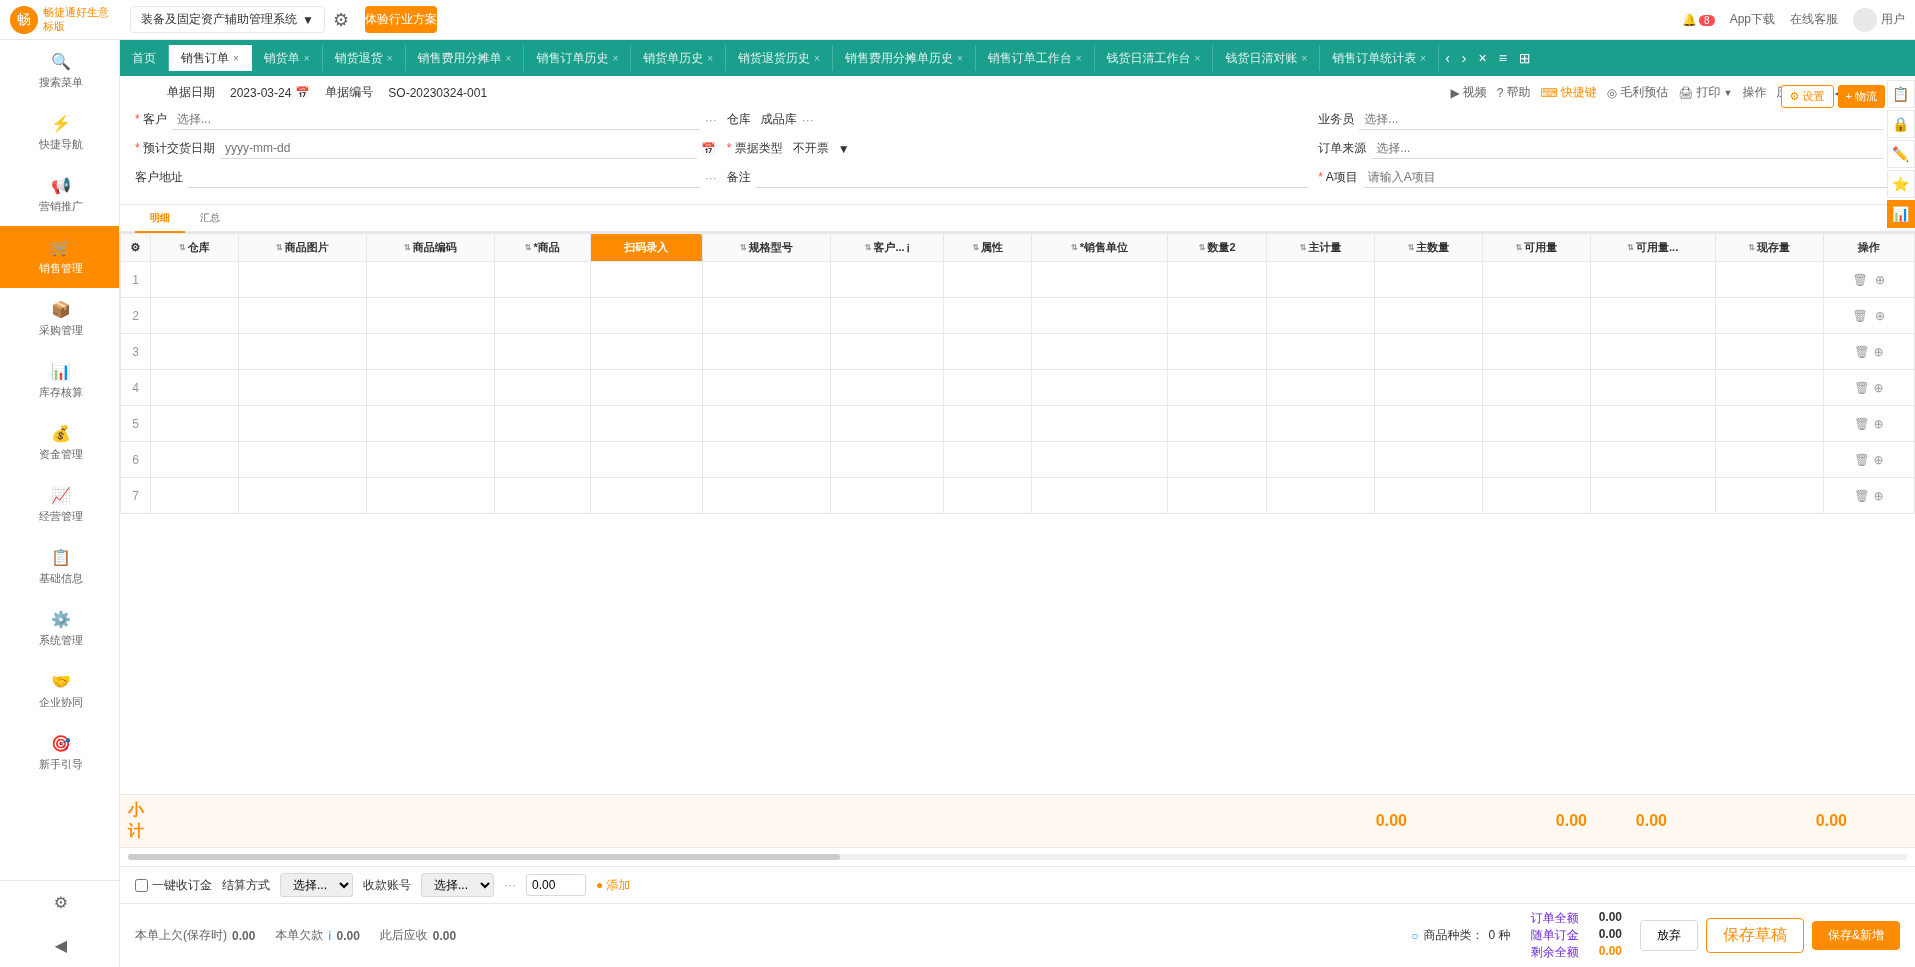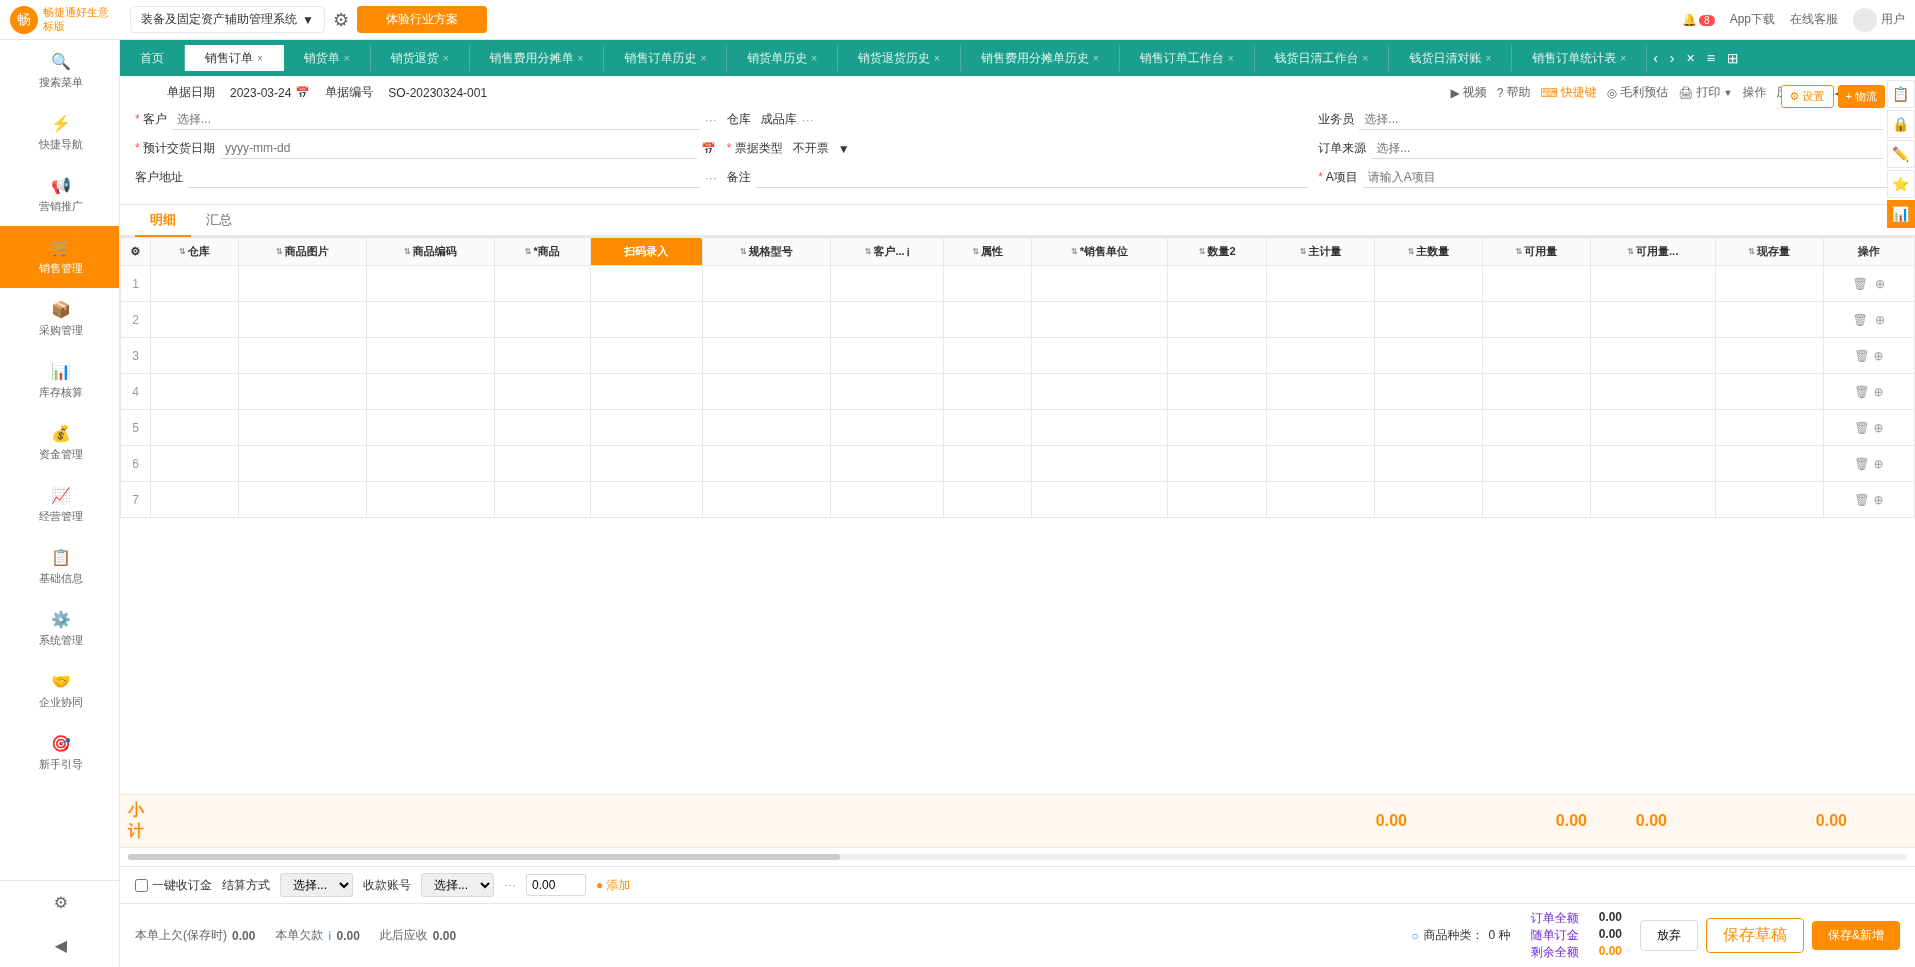--- a/index.html
+++ b/index.html
@@ -46,24 +46,24 @@
       border-radius: 4px;
       padding: 4px 10px;
       font-size: 12px;
       cursor: pointer;
     }
     .industry-btn {
       background: #ff8c00;
       color: white;
       border: none;
       border-radius: 4px;
-      padding: 5px 29px;
-      font-size: 12px;
-      cursor: pointer;
-      margin-left: 8px;
+      padding: 5px 0;
+      font-size: 12px;
+      cursor: pointer;
+      margin-left: 16px;
     }
     .top-bar-right {
       margin-left: auto;
       display: flex;
       align-items: center;
       gap: 15px;
       font-size: 12px;
       color: #666;
     }
     .top-bar-right .badge {
@@ -127,21 +127,21 @@
       background: #1a9f8c;
       display: flex;
       align-items: center;
       overflow: hidden;
       min-height: 36px;
     }
     .tab-item {
       display: flex;
       align-items: center;
       gap: 4px;
-      padding: 0 20px;
+      padding: 0 12px;
       height: 26px;
       color: rgba(255,255,255,0.85);
       cursor: pointer;
       white-space: nowrap;
       font-size: 12px;
       border-right: 1px solid rgba(255,255,255,0.2);
     }
     .tab-item.active {
       background: #fff;
       color: #333;
@@ -220,21 +220,21 @@
     .detail-tabs {
       display: flex;
       gap: 0;
       background: #fff;
       border-bottom: 2px solid #e8e8e8;
       padding: 0 15px;
     }
     .detail-tab {
       padding: 6px 15px;
       cursor: pointer;
-      font-size: 13px;
+      font-size: 10px;
       color: #666;
       border-bottom: 2px solid transparent;
       margin-bottom: -2px;
     }
     .detail-tab.active {
       color: #ff8c00;
       border-bottom-color: #ff8c00;
       font-weight: bold;
     }
     

